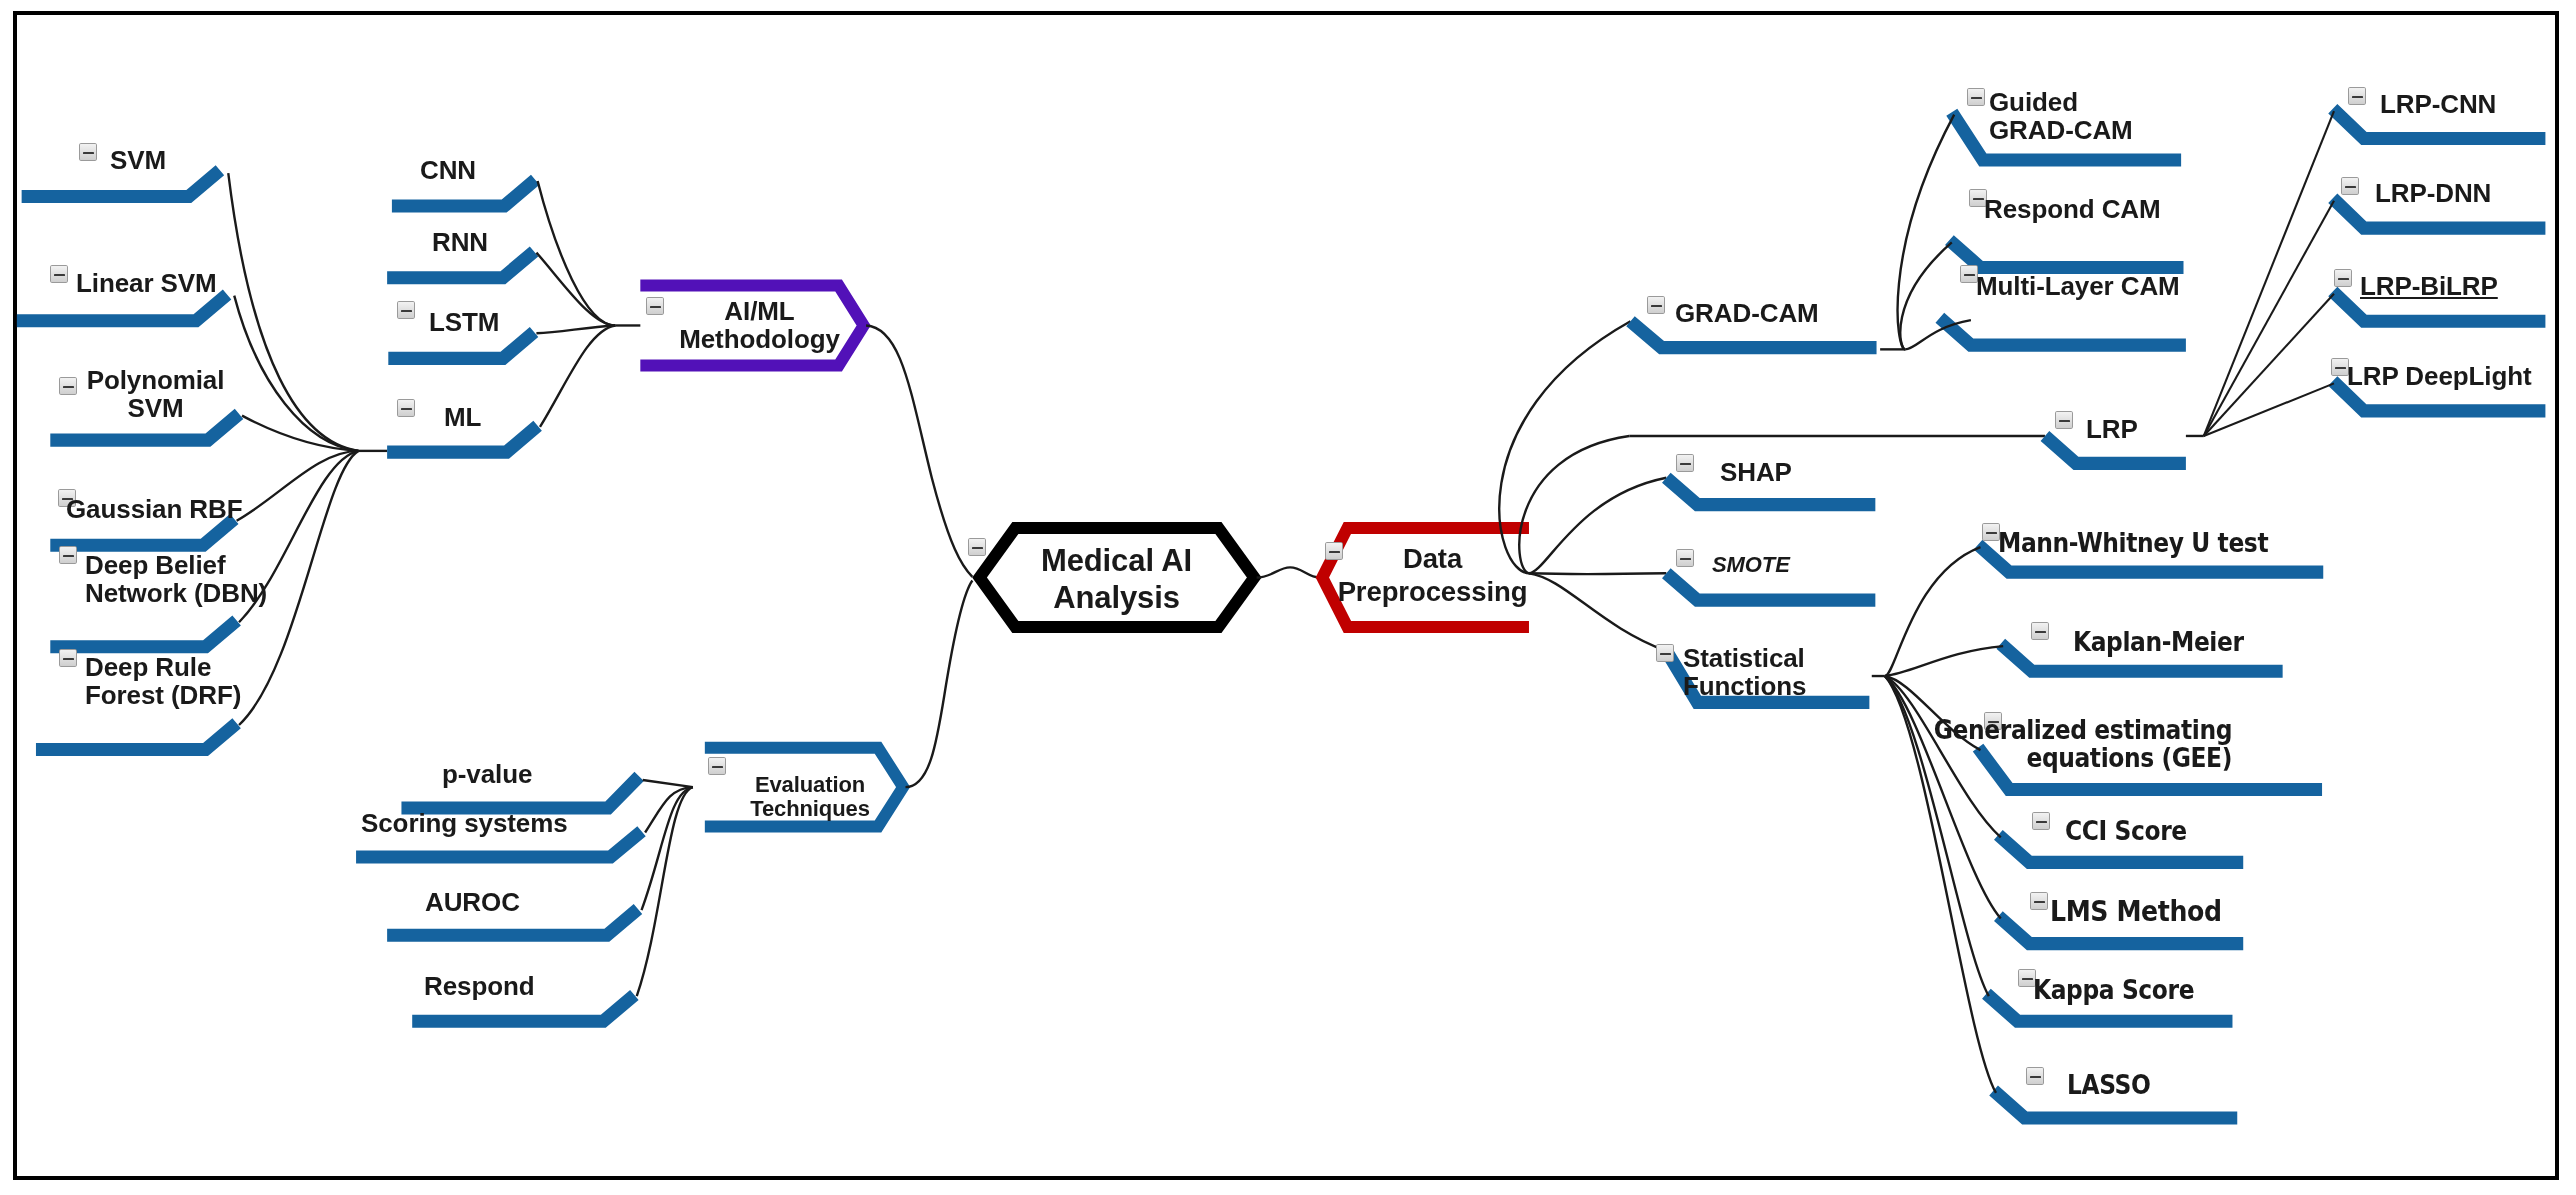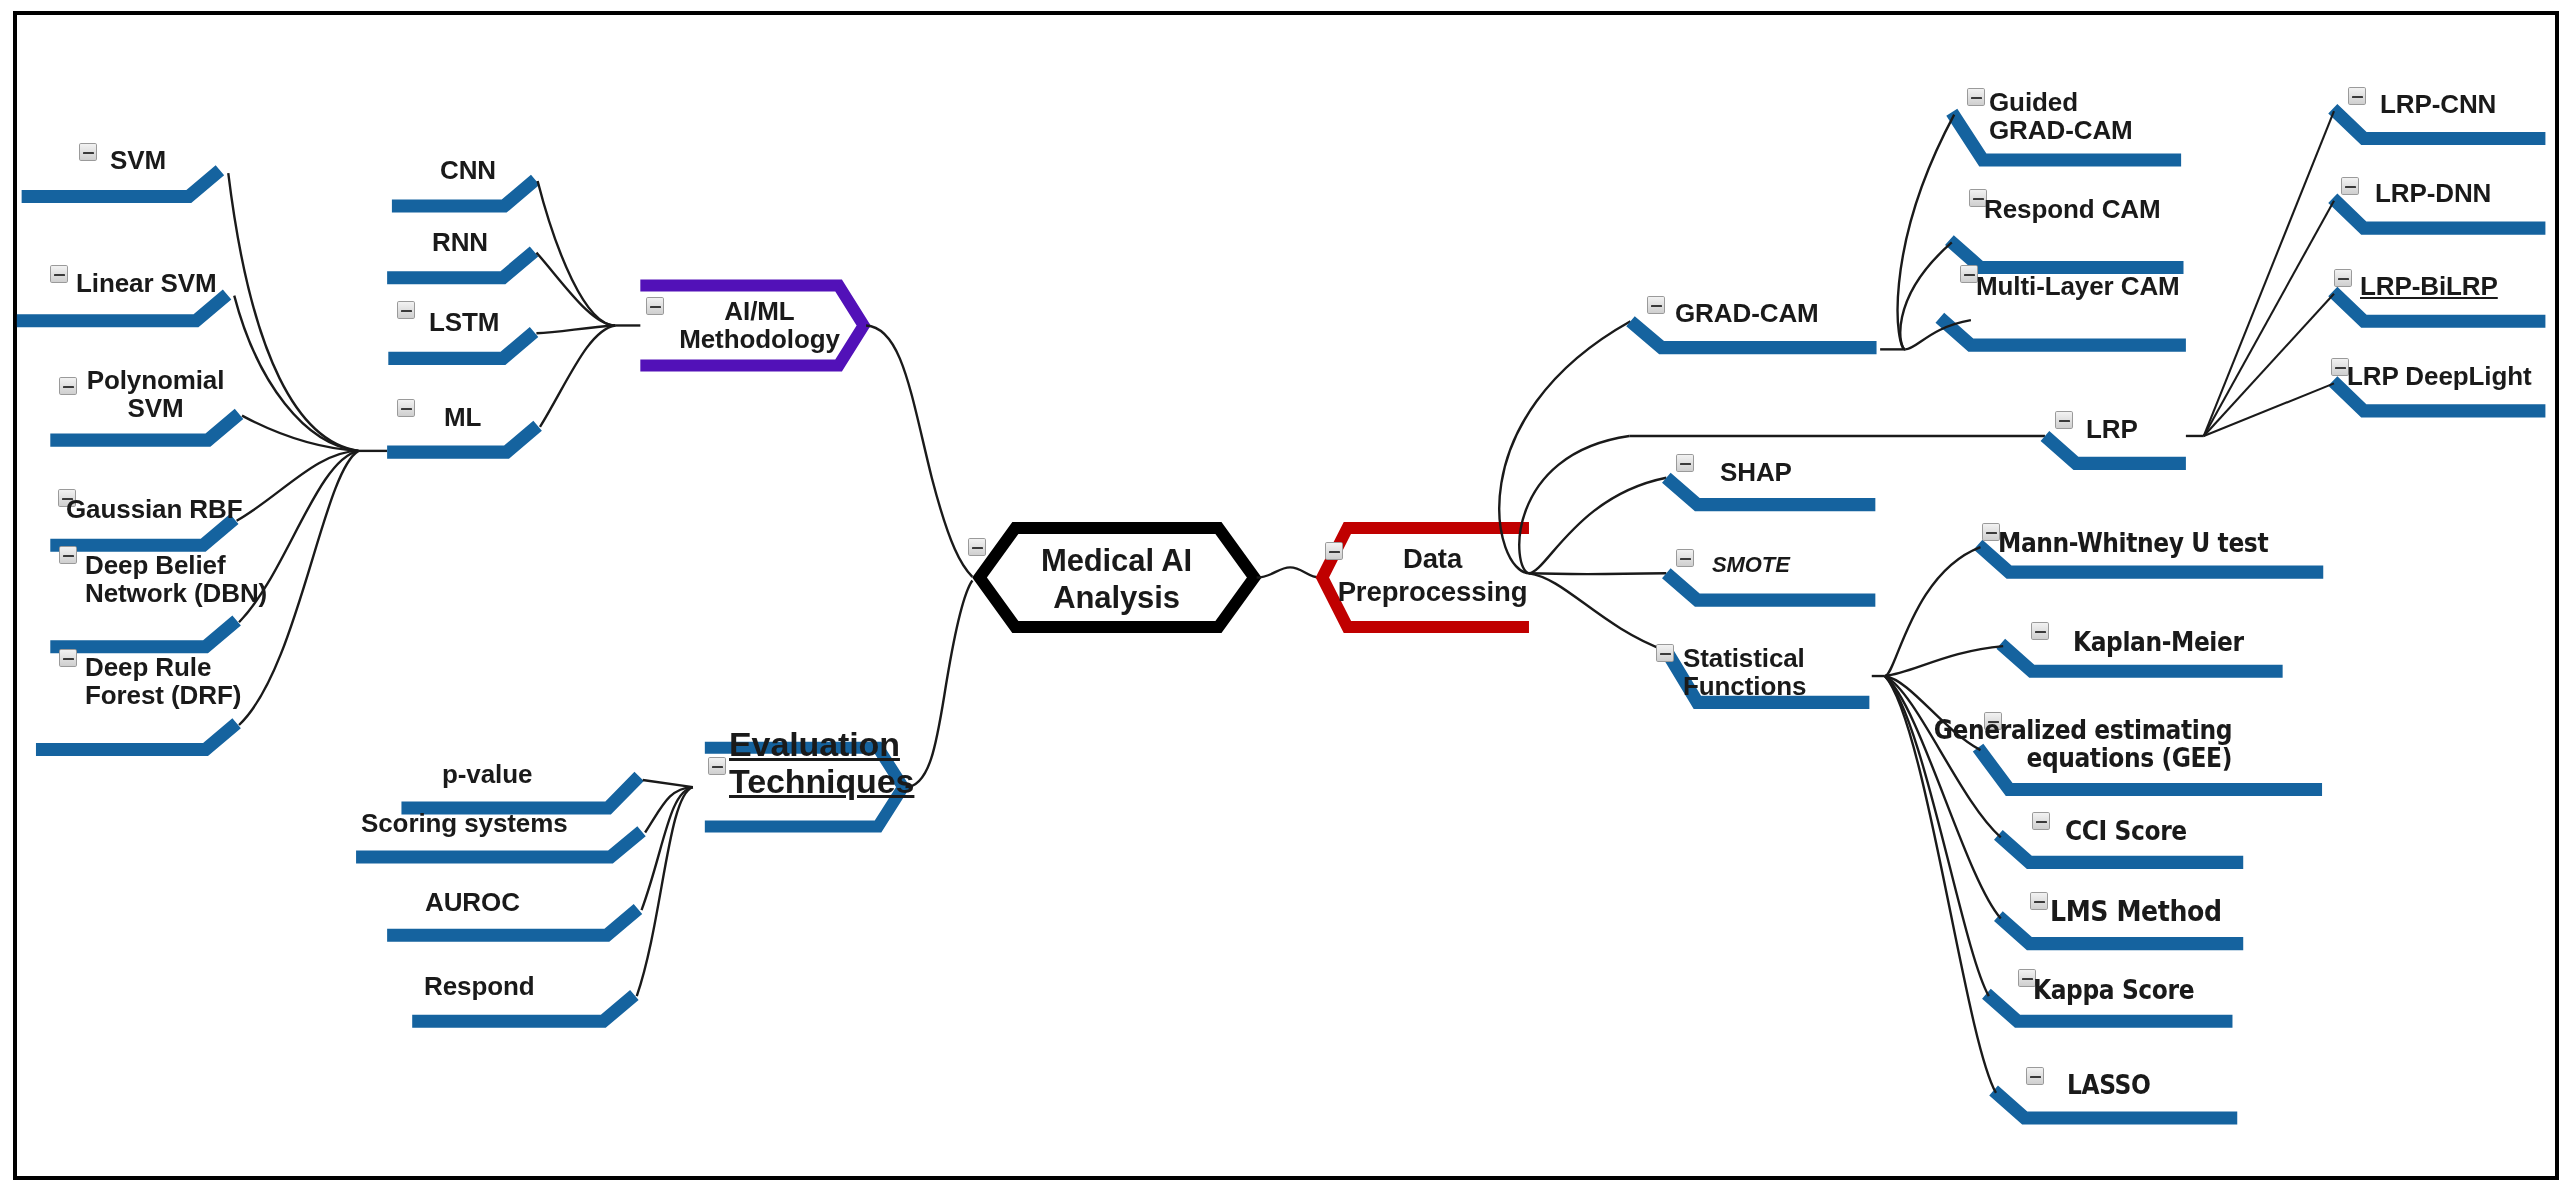--- a/index.html
+++ b/index.html
@@ -292,36 +292,36 @@
   <div class="nodelabel" style="left:66px;top:495px;font-size:26px;">Gaussian RBF</div>
 
   <div class="toggle" style="left:59px;top:546px;"></div>
   <div class="nodelabel" style="left:85px;top:551px;font-size:26px;">Deep Belief
 Network (DBN)</div>
 
   <div class="toggle" style="left:59px;top:649px;"></div>
   <div class="nodelabel" style="left:85px;top:653px;font-size:26px;">Deep Rule
 Forest (DRF)</div>
 
-  <div class="nodelabel" style="left:440px;top:156px;font-size:26px;">CNN</div>
+  <div class="nodelabel" style="left:420px;top:156px;font-size:26px;">CNN</div>
 
   <div class="nodelabel" style="left:432px;top:228px;font-size:26px;">RNN</div>
 
   <div class="toggle" style="left:397px;top:301px;"></div>
   <div class="nodelabel" style="left:429px;top:308px;font-size:26px;">LSTM</div>
 
   <div class="toggle" style="left:397px;top:399px;"></div>
   <div class="nodelabel" style="left:444px;top:403px;font-size:26px;">ML</div>
 
   <div class="toggle" style="left:646px;top:297px;"></div>
   <div class="nodelabel" style="left:670px;top:297px;font-size:26px;text-align:center;width:179px;">AI/ML
 Methodology</div>
 
   <div class="toggle" style="left:708px;top:757px;"></div>
-  <div class="nodelabel" style="left:729px;top:726px;font-size:34px;text-align:center;width:162px;text-decoration:underline;">Evaluation
+  <div class="nodelabel" style="left:729px;top:773px;font-size:22px;text-align:center;width:162px;">Evaluation
 Techniques</div>
 
   <div class="nodelabel" style="left:442px;top:760px;font-size:26px;">p-value</div>
 
   <div class="nodelabel" style="left:361px;top:809px;font-size:26px;">Scoring systems</div>
 
   <div class="nodelabel" style="left:425px;top:888px;font-size:26px;">AUROC</div>
 
   <div class="nodelabel" style="left:424px;top:972px;font-size:26px;">Respond</div>
 

